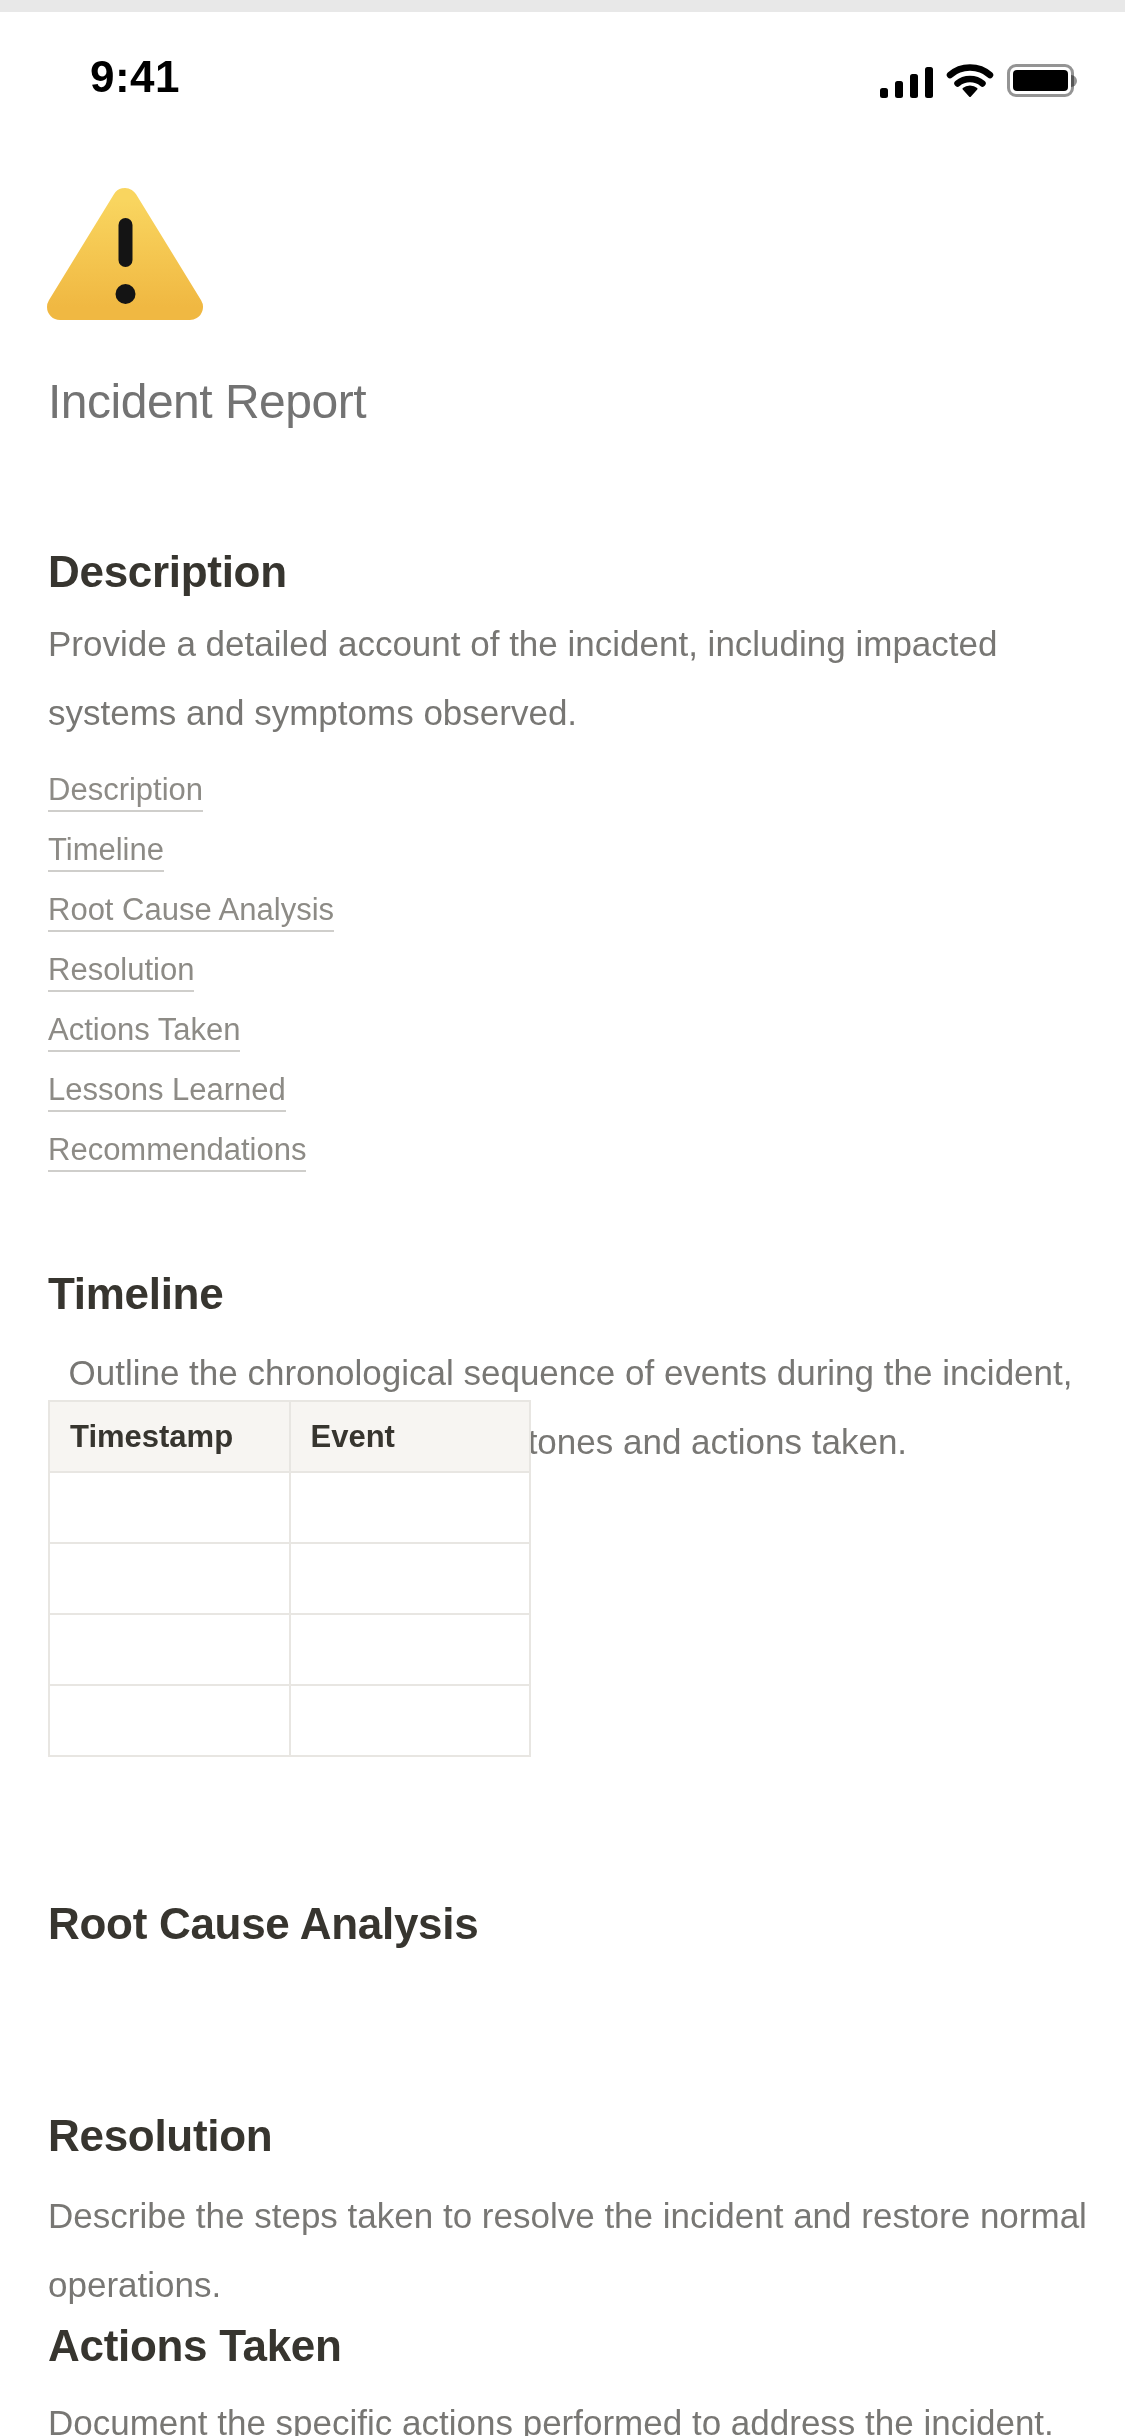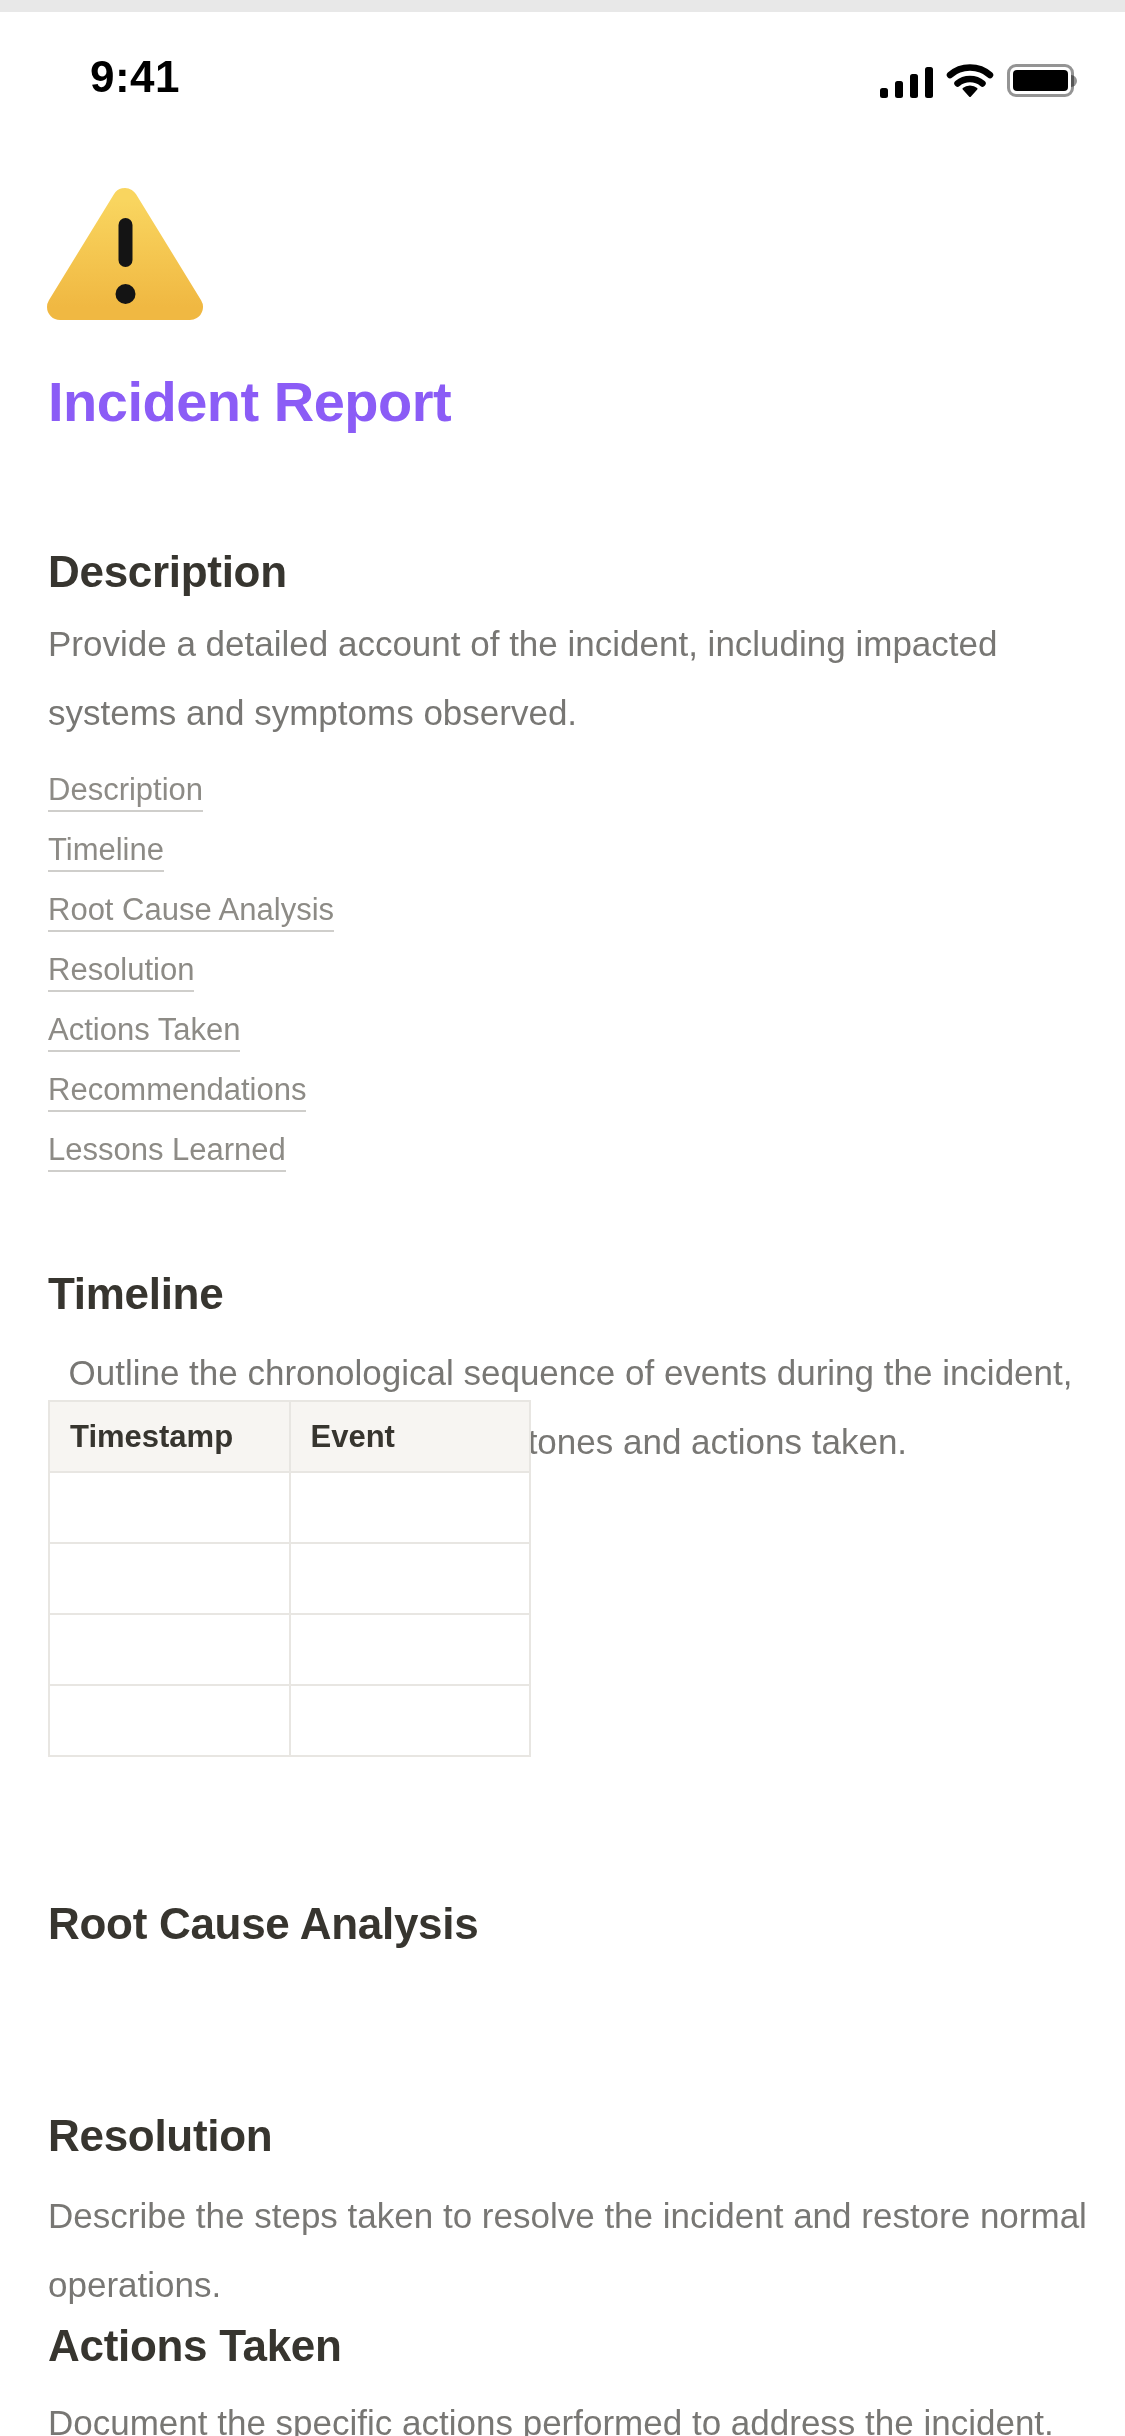--- a/index.html
+++ b/index.html
@@ -40,21 +40,21 @@
   .battery .nub {
     position:absolute; right:4px; top:11px; width:6px; height:12px;
     background:rgba(0,0,0,0.42); border-radius:0 6px 6px 0;
   }
 
   
   .page-icon { left:46px; top:170px; width:158px; height:144px; }
 
   .page-title {
     left:48px; top:355px; width:1040px;
-    font-size:56px; line-height:70px; font-weight:700; letter-spacing:-0.5px; color:#8b5cf6;
+    font-size:48px; line-height:70px; font-weight:400; letter-spacing:-0.5px; color:#737373;
   }
   .h2 {
     left:48px; width:1040px;
     font-size:44px; line-height:53px; font-weight:700; letter-spacing:-0.3px; color:#37352f;
   }
   .body-text {
     left:48px; width:1045px;
     font-size:35px; line-height:69px; font-weight:400; color:#787774;
   }
   .h2.desc    { top:533px; }
@@ -138,22 +138,22 @@
 
   <div class="abs h2 desc">Description</div>
   <div class="abs body-text body desc">Provide a detailed account of the incident, including impacted systems and symptoms observed.</div>
 
   <div class="abs toc">
     <div class="toc-row"><a class="toc-link">Description</a></div>
     <div class="toc-row"><a class="toc-link">Timeline</a></div>
     <div class="toc-row"><a class="toc-link">Root Cause Analysis</a></div>
     <div class="toc-row"><a class="toc-link">Resolution</a></div>
     <div class="toc-row"><a class="toc-link">Actions Taken</a></div>
+    <div class="toc-row"><a class="toc-link">Lessons Learned</a></div>
     <div class="toc-row"><a class="toc-link">Recommendations</a></div>
-    <div class="toc-row"><a class="toc-link">Lessons Learned</a></div>
   </div>
 
   <div class="abs h2 tl">Timeline</div>
   <div class="abs body-text body tl">Outline the chronological sequence of events during the incident, including key milestones and actions taken.</div>
 
   <table class="abs tl-table">
     <thead>
       <tr>
         <th>Timestamp</th>
         <th>Event</th>

